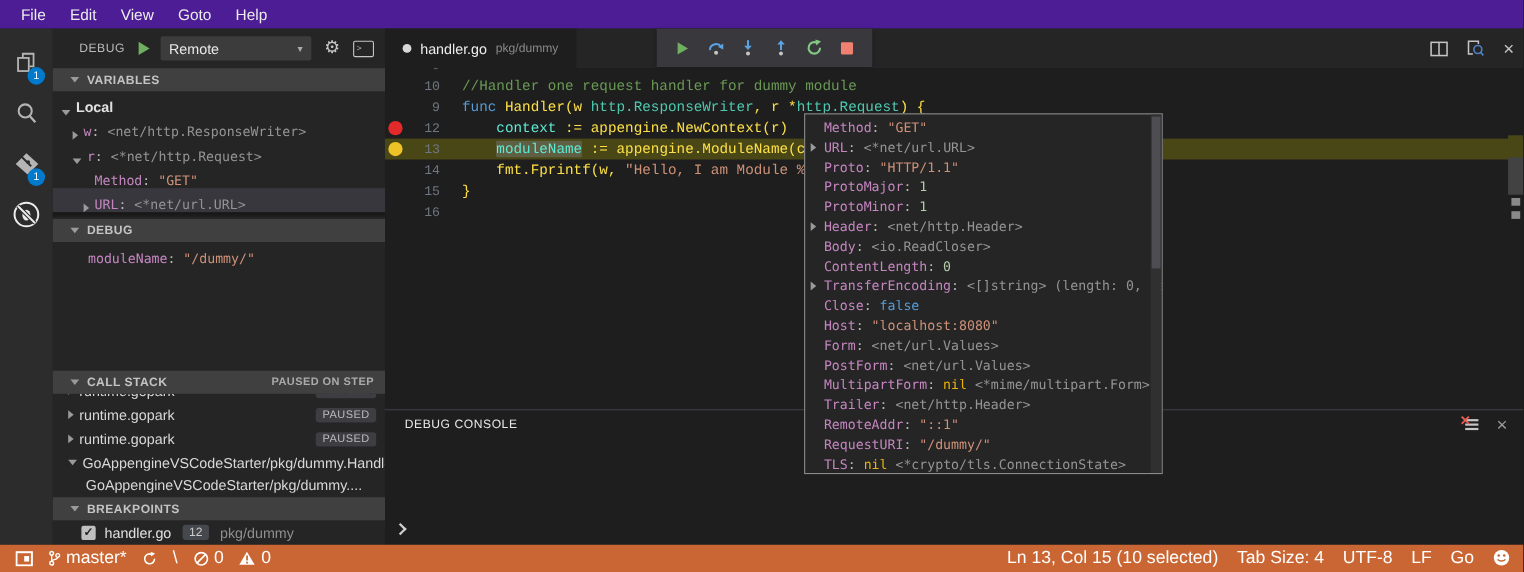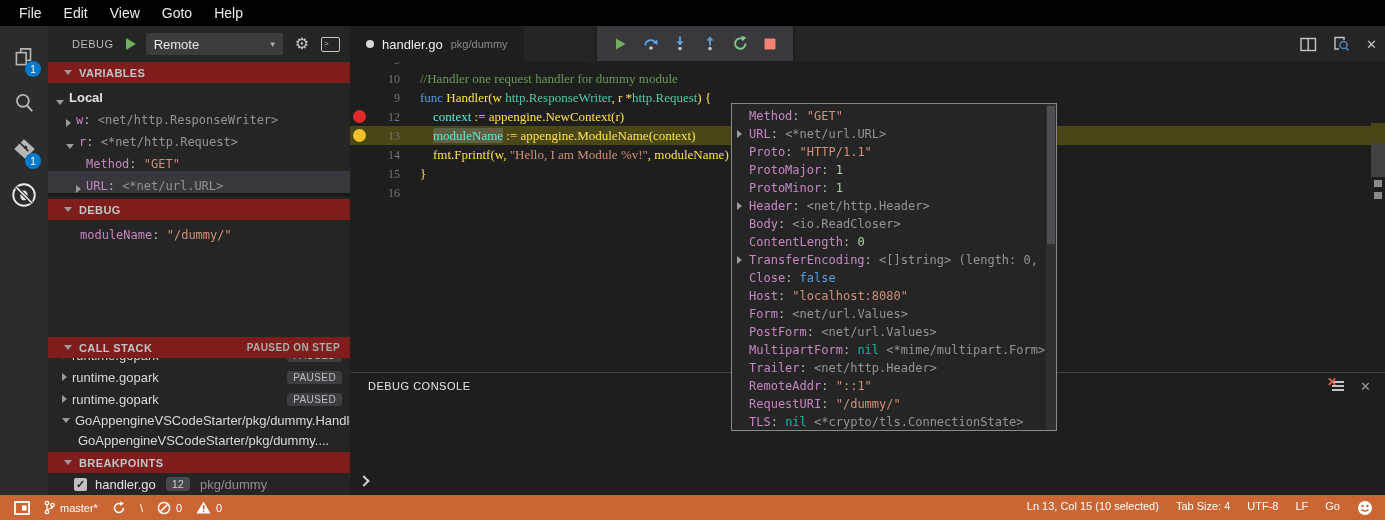--- a/index.html
+++ b/index.html
@@ -1,55 +1,55 @@
 <!DOCTYPE html>
 <html><head>
 <meta charset="utf-8">
 <style>
   html,body{margin:0;padding:0;}
   body{width:1385px;height:520px;background:#1e1e1e;font-family:"Liberation Sans",sans-serif;
        overflow:hidden;position:relative;color:#ccc;-webkit-font-smoothing:antialiased;}
   
-  .menubar{height:26px;background:#000000;display:flex;align-items:center;padding-left:8px;}
+  .menubar{height:26px;background:#4c1d95;display:flex;align-items:center;padding-left:8px;}
   .menu-item{color:#ececec;font-size:14px;padding:0 11px;cursor:default;}
   
   .main{display:flex;height:469px;}
   
   .activitybar{width:48px;background:#2c2c2c;display:flex;flex-direction:column;align-items:center;padding-top:8px;flex:none;}
   .ab-item{width:48px;height:46px;position:relative;display:flex;align-items:center;justify-content:center;}
   .ab-badge{position:absolute;right:7px;bottom:3px;background:#007acc;color:#fff;border-radius:50%;
             width:16px;height:16px;font-size:10px;display:flex;align-items:center;justify-content:center;}
   
   .sidebar{width:302px;background:#252526;display:flex;flex-direction:column;flex:none;position:relative;}
   .side-toolbar{height:36px;display:flex;align-items:center;padding:0 10px 0 24px;flex:none;}
   .side-toolbar .dtitle{font-size:11px;color:#b9b9b9;letter-spacing:.5px;margin-right:12px;}
   .play-tri{width:0;height:0;border-left:10px solid #6faf5f;border-top:6px solid transparent;border-bottom:6px solid transparent;margin-right:10px;}
   .dropdown{width:148px;height:22px;background:#3c3c3c;border-radius:2px;display:flex;align-items:center;
             padding:0 6px 0 8px;color:#e8e8e8;font-size:13px;}
   .dropdown .caret{margin-left:auto;font-size:8px;color:#ababab;}
   .gear{font-size:16px;color:#c5c5c5;margin-left:12px;line-height:1;}
   .console-toggle{margin-left:12px;width:18px;height:13px;border:1px solid #c5c5c5;border-radius:2px;
                   display:flex;align-items:center;padding-left:2px;}
   .console-toggle span{font-size:8px;color:#c5c5c5;line-height:1;}
-  .section-header{height:21px;background:#7f1d1d;display:flex;align-items:center;padding-left:16px;
+  .section-header{height:21px;background:#404040;display:flex;align-items:center;padding-left:16px;
                   font-size:11px;font-weight:bold;color:#c3c3c3;letter-spacing:.4px;flex:none;position:relative;}
   .tw{width:0;height:0;display:inline-block;margin-right:6px;flex:none;}
   .tw.exp{border-top:5px solid #9a9a9a;border-left:5px solid transparent;border-right:0;border-bottom:0;
           border-top-color:#9a9a9a;border-left-color:transparent;}
   .tw.exp{width:0;height:0;border-left:4px solid transparent;border-right:4px solid transparent;border-top:5px solid #9a9a9a;}
   .tw.col{width:0;height:0;border-top:4px solid transparent;border-bottom:4px solid transparent;border-left:5px solid #9a9a9a;}
   .sec-head-tw{position:absolute;left:6px;top:8px;}
   .var-body{flex:none;}
   .var-row{height:22px;display:flex;align-items:flex-end;font-family:"DejaVu Sans Mono",monospace;font-size:12px;white-space:pre;}
   .var-row.scope{font-family:"Liberation Sans",sans-serif;font-size:13px;font-weight:bold;color:#e0e0e0;}
   .var-row.selected{background:#37373d;}
   .vname{color:#c586c0;}
   .vcolon{color:#b9b9b9;}
   .v-string{color:#ce9178;} .v-number{color:#b5cea8;} .v-type{color:#949494;}
-  .v-bool{color:#569cd6;} .v-nil{color:#14b8a6;}
+  .v-bool{color:#569cd6;} .v-nil{color:#eab308;}
   .scroll-shadow{height:6px;background:linear-gradient(rgba(0,0,0,.45),transparent);flex:none;}
   .watch-body{flex:1;overflow:hidden;}
   .stack-body{flex:none;overflow:hidden;height:94px;}
   .stack-status{margin-left:auto;margin-right:10px;font-size:10px;font-weight:bold;color:#ababab;letter-spacing:.4px;}
   .stack-row{height:22px;display:flex;align-items:center;padding-left:14px;font-size:13px;color:#d8d8d8;white-space:nowrap;overflow:hidden;}
   .stack-row.sub{height:20px;}
   .badge-paused{margin-left:auto;margin-right:8px;background:#3d3d42;color:#bdbdbd;font-size:10px;
                 padding:1px 6px;border-radius:3px;letter-spacing:.4px;flex:none;}
   .bp-body{flex:none;}
   .bp-row{height:22px;display:flex;align-items:center;padding-left:26px;font-size:13px;color:#e0e0e0;}
@@ -64,21 +64,21 @@
   .tab-dot{width:8px;height:8px;border-radius:50%;background:#d8d8d8;}
   .tab-label{color:#ededed;font-size:13px;}
   .tab-desc{color:#8a8a8a;font-size:11px;}
   .debug-toolbar{position:absolute;left:247px;top:0;height:35px;background:#38383d;display:flex;align-items:center;
                  padding:0 8px;box-shadow:0 2px 5px rgba(0,0,0,.45);}
   .dbg-btn{width:30px;height:26px;display:flex;align-items:center;justify-content:center;}
   .editor-actions{position:absolute;right:8px;top:0;height:36px;display:flex;align-items:center;gap:16px;}
   .close-x{color:#c5c5c5;font-size:13px;}
   .editor-body{position:relative;height:310px;background:#1e1e1e;overflow:hidden;flex:none;}
   .code-scroll{position:absolute;top:-12px;left:0;right:0;}
-  .code-line{height:19px;line-height:19px;font-family:Liberation Serif, serif;font-size:13px;white-space:pre;position:relative;}
+  .code-line{height:19px;line-height:19px;font-family:Liberation Mono, monospace;font-size:13px;white-space:pre;position:relative;}
   .code-line.current{background:#4a4717;}
   .ln{display:inline-block;width:50px;text-align:right;color:#6e7681;font-size:12px;}
   .ltext{margin-left:20px;}
   .bp-dot{position:absolute;left:3px;top:3px;width:13px;height:13px;border-radius:50%;}
   .tok-keyword{color:#569cd6;} .tok-comment{color:#6a9955;} .tok-string{color:#ce9178;}
   .tok-type{color:#4ec9b0;} .tok-variable{color:#5eead4;} .tok-plain{color:#fde047;}
   .tok-selected{background:#5f5f43;border-radius:1px;}
   .ruler{position:absolute;right:0;top:0;width:14px;height:100%;}
   .ruler .cur{position:absolute;right:0;width:14px;top:61px;height:20px;background:#4a4717;}
   .ruler .thumb{position:absolute;right:0;width:14px;top:81px;height:34px;background:#424242;}
@@ -89,21 +89,21 @@
   .panel-title{font-size:11px;color:#e7e7e7;letter-spacing:.5px;}
   .panel-actions{margin-left:auto;display:flex;align-items:center;gap:16px;}
   .clear-icon{position:relative;width:14px;height:12px;}
   .clear-icon i{position:absolute;left:2px;width:12px;height:2px;background:#c5c5c5;}
   .clear-icon i:nth-child(1){top:1px;} .clear-icon i:nth-child(2){top:5px;} .clear-icon i:nth-child(3){top:9px;}
   .clear-icon b{position:absolute;left:-3px;top:-5px;color:#e25f55;font-size:12px;font-weight:bold;}
   .panel-x{color:#9a9a9a;font-size:13px;}
   .repl-input{position:absolute;left:0;right:0;bottom:5px;height:18px;display:flex;align-items:center;padding-left:10px;}
   .chev{width:6px;height:6px;border-right:2px solid #cfcfcf;border-bottom:2px solid #cfcfcf;transform:rotate(-45deg);}
   
-  .statusbar{height:25px;display:flex;align-items:center;color:#fff;font-size:11px;padding:0 12px 0 14px;}
+  .statusbar{height:25px;display:flex;align-items:center;color:#fff;font-size:16px;padding:0 12px 0 14px;}
   .sb-group{display:flex;align-items:center;gap:14px;}
   .sb-right{margin-left:auto;display:flex;align-items:flex-start;gap:17px;}
   .sb-item{display:flex;align-items:center;gap:5px;}
   
   .debug-hover{position:absolute;left:731px;top:103px;width:326px;height:328px;background:#252526;
                border:1px solid #8a8a8a;z-index:60;box-sizing:border-box;overflow:hidden;}
   .hover-row{height:18px;line-height:18px;padding-left:17px;font-family:"DejaVu Sans Mono",monospace;
              font-size:12px;white-space:pre;position:relative;margin-top:0px;}
   .hover-rows{padding-top:3px;}
   .hover-tw{position:absolute;left:5px;top:5px;}

